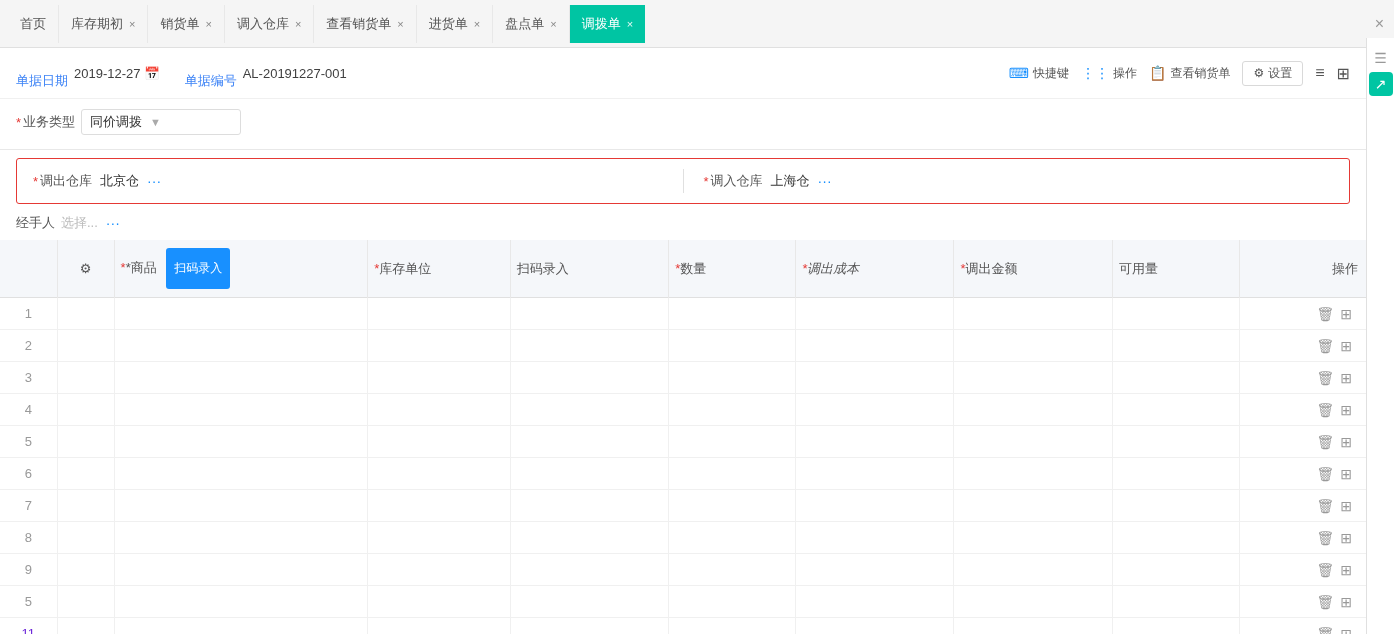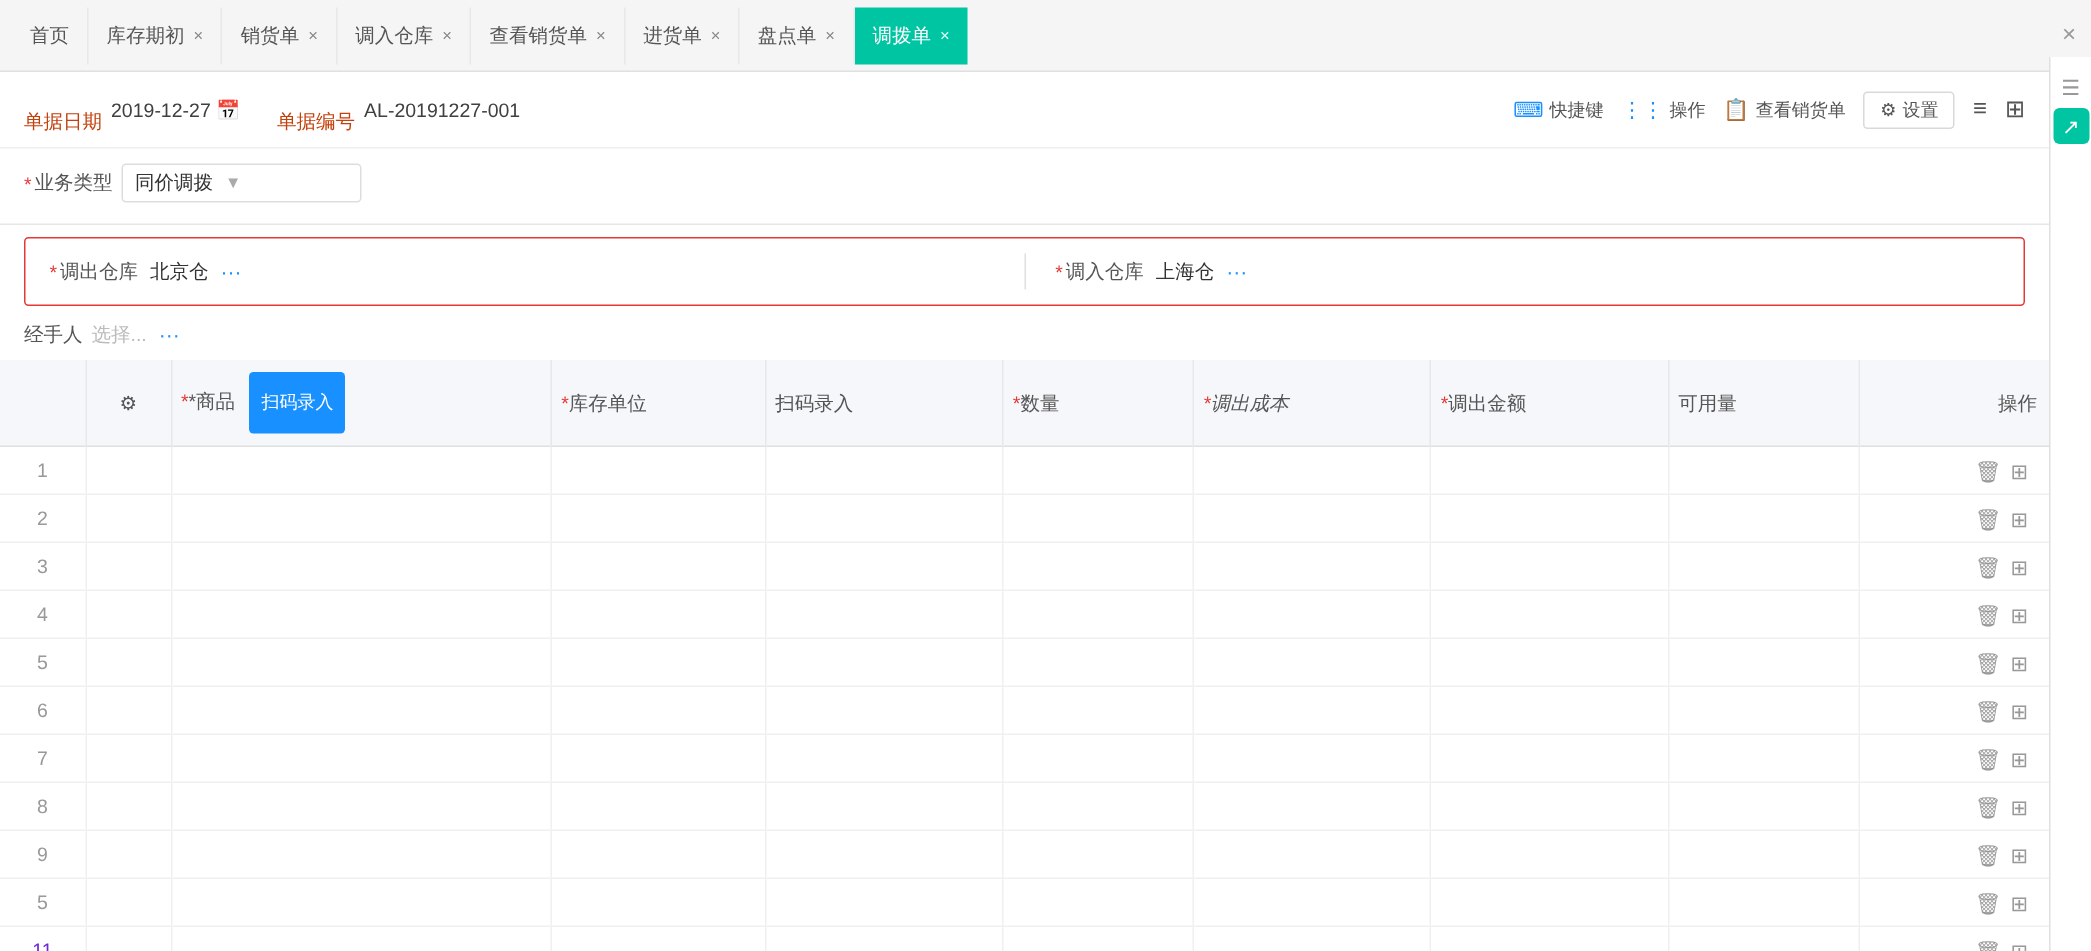--- a/index.html
+++ b/index.html
@@ -59,21 +59,21 @@
     .more-dots { color: #1890ff; cursor: pointer; margin-left: 8px; font-size: 14px; }
 
     
     .header-row {
       display: flex; align-items: center;
       padding: 8px 16px;
       background: #fff;
       border-bottom: 1px solid #f0f0f0;
     }
     .header-row .field-group { display: flex; align-items: center; margin-right: 24px; }
-    .header-row .field-label { color: #c2410c; font-size: 13px; margin-right: 6px; margin-top: 16px; }
+    .header-row .field-label { color: #3b82f6; font-size: 13px; margin-right: 6px; margin-top: 16px; }
     .header-row .field-value { color: #404040; font-size: 13px; }
     .calendar-icon { color: #1890ff; margin-left: 4px; cursor: pointer; }
     .header-actions {
       margin-left: auto; display: flex; align-items: center; gap: 12px;
     }
     .header-action-btn {
       display: flex; align-items: center; gap: 4px;
       color: #555; cursor: pointer; font-size: 12px;
     }
     .btn-icon { font-size: 14px; color: #1890ff; }

